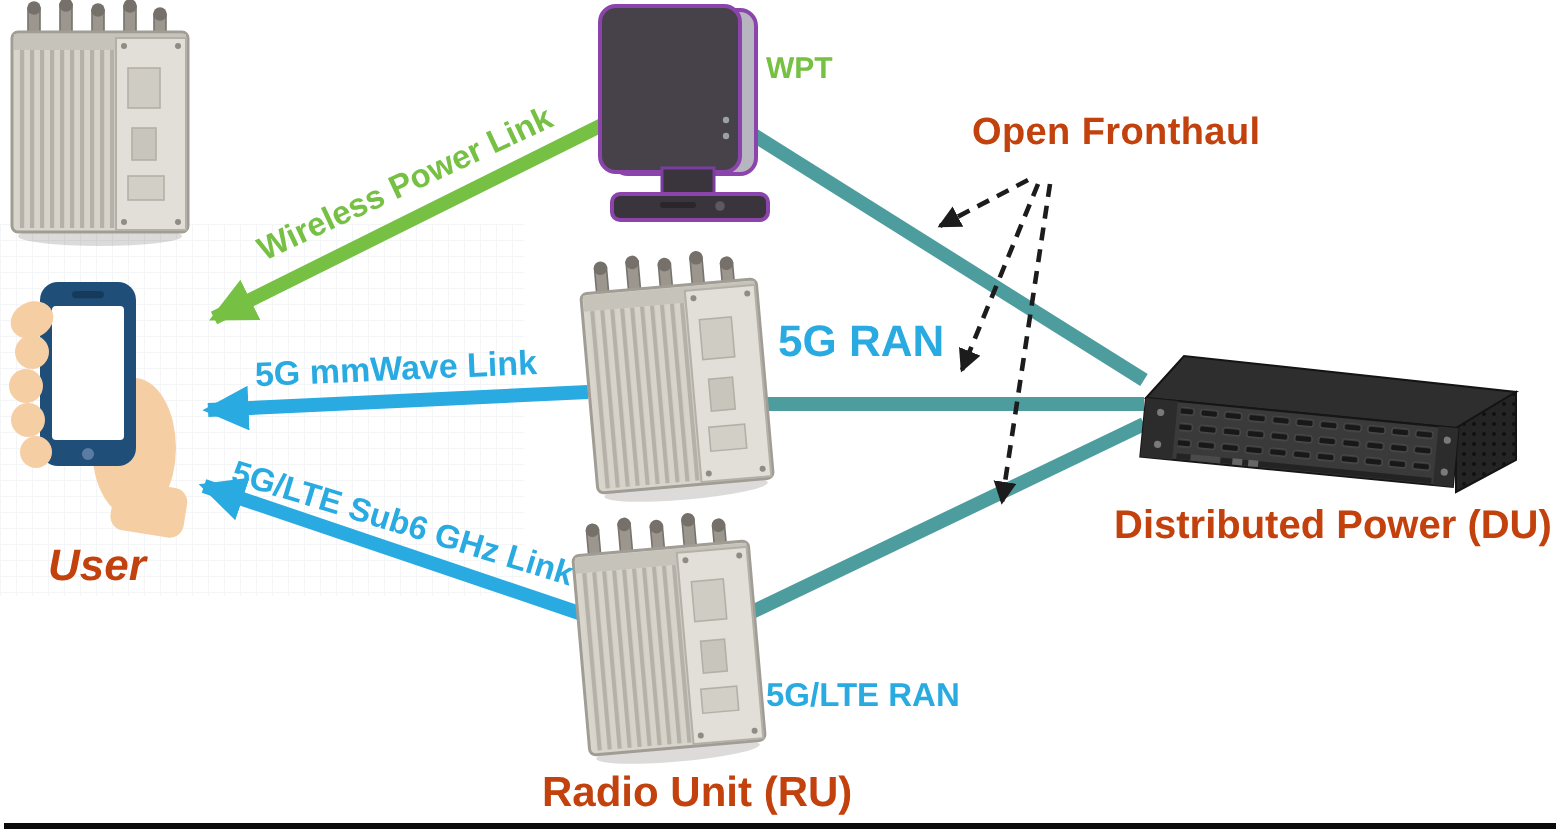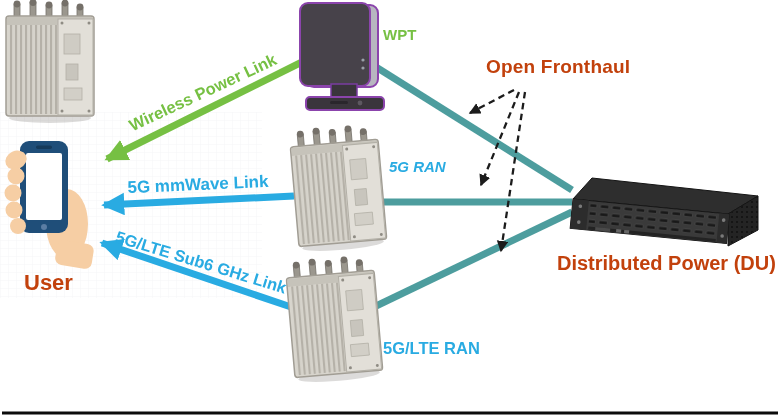--- a/index.html
+++ b/index.html
@@ -10,24 +10,24 @@
   .stage svg.canvas{position:absolute;left:0;top:0;}
   .lbl{
     position:absolute;font-weight:bold;color:#c2410c;white-space:nowrap;
     line-height:1.05;
   }
   .lbl.green{color:#76C043;}
   .lbl.cyan{color:#29ABE2;}
   .lbl.center{text-align:center;}
   #lbl-wpt{left:383px;top:27px;font-size:15px;}
   #lbl-open-fronthaul{left:486px;top:57px;font-size:19px;letter-spacing:.2px;}
-  #lbl-user{left:24px;top:271px;font-size:22px;}
+  #lbl-user{left:24px;top:271px;font-size:22px;font-style:italic;}
   #lbl-du{left:557px;top:253px;font-size:20px;}
   #lbl-ru{left:271px;top:386px;font-size:21px;}
-  #lbl-5g-ran{left:389px;top:159px;font-size:15px;font-style:italic;}
+  #lbl-5g-ran{left:389px;top:159px;font-size:22px;}
   #lbl-5glte-ran{left:383px;top:340px;font-size:16.5px;}
   #lbl-wpl{left:97px;top:84px;width:212px;font-size:16.5px;transform:rotate(-25deg);}
   #lbl-mmw{left:103px;top:176px;width:190px;font-size:17px;transform:rotate(-2.5deg);}
   #lbl-sub6{left:92px;top:254px;width:218px;font-size:16.5px;transform:rotate(17deg);}
 </style>
 </head>
 <body>
 
 <div class="stage">
 
@@ -157,13 +157,14 @@
 
   <div class="lbl green" id="lbl-wpt">WPT</div>
   <div class="lbl" id="lbl-open-fronthaul">Open Fronthaul</div>
   <div class="lbl green center" id="lbl-wpl">Wireless Power Link</div>
   <div class="lbl cyan center" id="lbl-mmw">5G mmWave Link</div>
   <div class="lbl cyan center" id="lbl-sub6">5G/LTE Sub6 GHz Link</div>
   <div class="lbl cyan" id="lbl-5g-ran">5G RAN</div>
   <div class="lbl cyan" id="lbl-5glte-ran">5G/LTE RAN</div>
   <div class="lbl" id="lbl-user">User</div>
   <div class="lbl" id="lbl-du">Distributed Power (DU)</div>
+  <div class="lbl" id="lbl-ru">Radio Unit (RU)</div>
 </div>
 
 </body></html>

